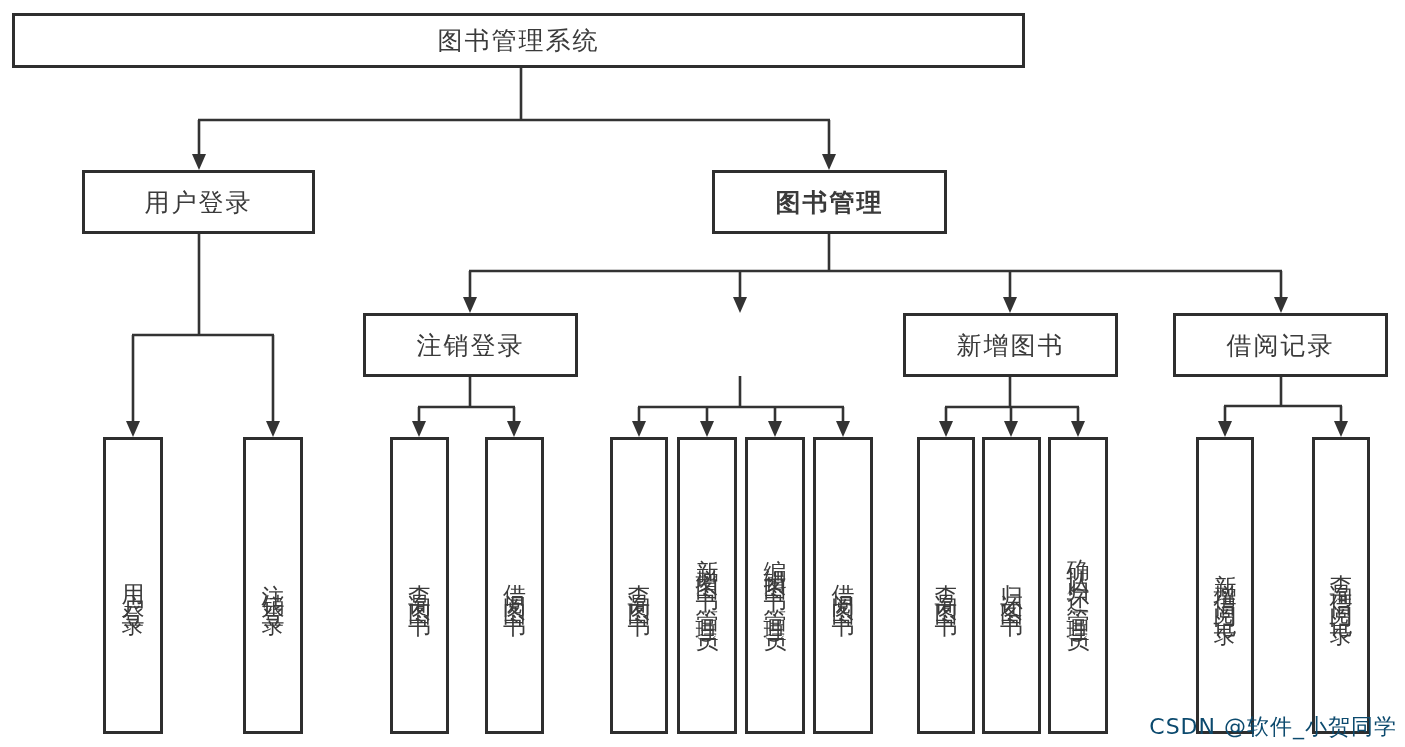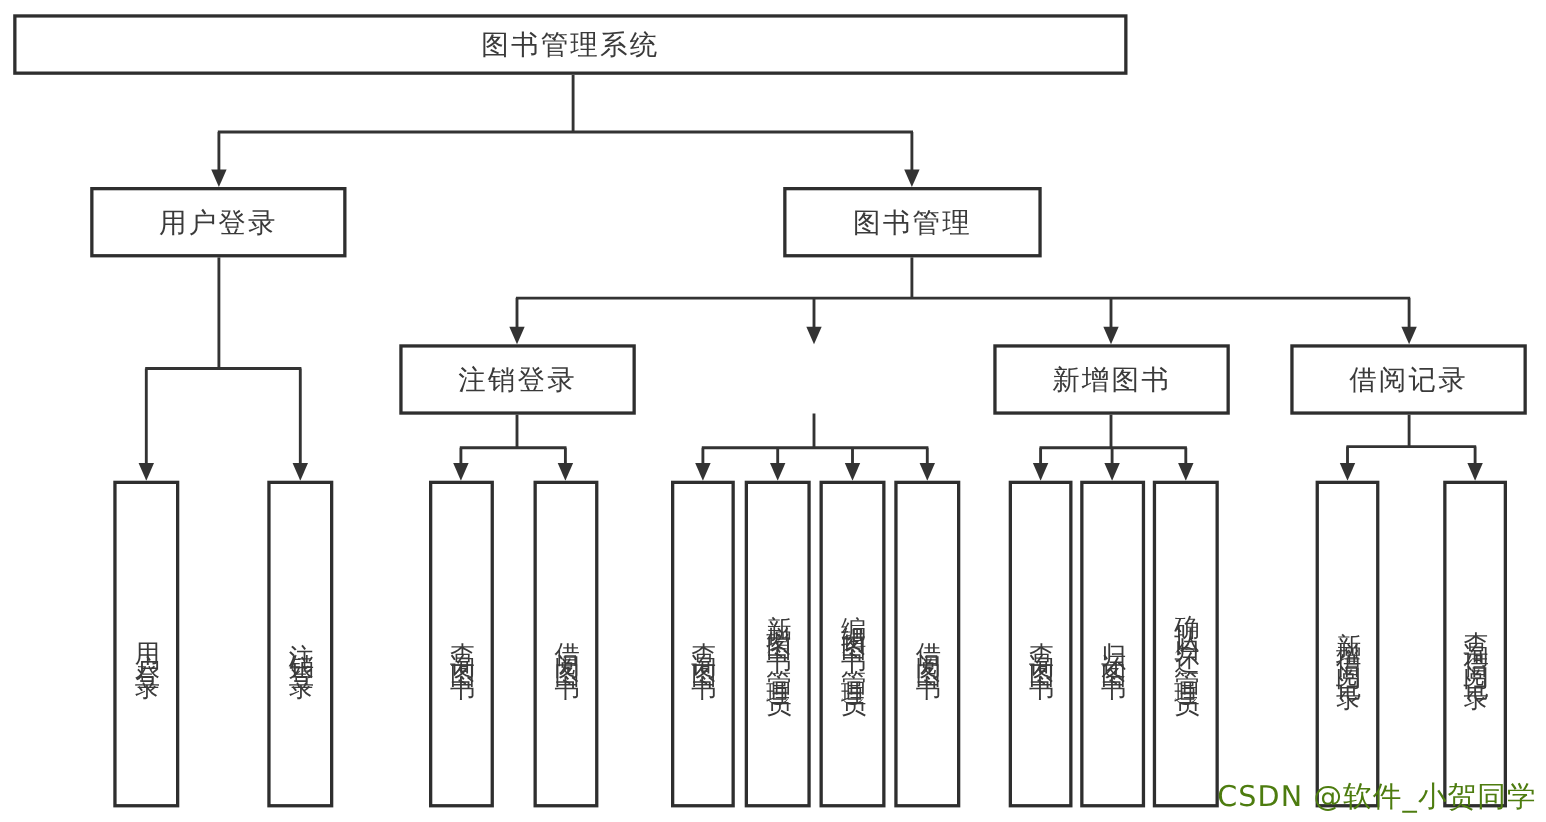--- a/index.html
+++ b/index.html
@@ -31,22 +31,22 @@
     text-orientation:mixed;
     font-size:23px;
     letter-spacing:10px;
     color:#3a3a3a;
     line-height:1;
   }
   .watermark{
     position:absolute;
     right:8px;
     bottom:5px;
-    font-size:26px;
-    color:#4d7c0f;
+    font-size:22px;
+    color:#0c4a6e;
     letter-spacing:1px;
     white-space:nowrap;
   }
   .cline{stroke:#333333;stroke-width:2.6;fill:none;}
   .ahead{fill:#333333;stroke:none;}
 </style>
 </head>
 <body>
 
 <div id="stage">
@@ -83,21 +83,21 @@
     <polygon class="ahead" points="1071,421 1085,421 1078,437"></polygon>
 
     <path class="cline" d="M1281 376 V406 M1224 406 H1342 M1225 406 V423 M1341 406 V423"></path>
     <polygon class="ahead" points="1218,421 1232,421 1225,437"></polygon>
     <polygon class="ahead" points="1334,421 1348,421 1341,437"></polygon>
   </svg>
 
   <div class="node root-node" style="left:12px;top:13px;width:1013px;height:55px;">图书管理系统</div>
 
   <div class="node h-node" style="left:82px;top:170px;width:233px;height:64px;">用户登录</div>
-  <div class="node h-node" style="left:712px;top:170px;width:235px;height:64px;">图书管理</div>
+  <div class="node h-node" style="left:712px;top:170px;width:235px;height:64px;font-weight:bold;">图书管理</div>
 
   <div class="node h-node" style="left:363px;top:313px;width:215px;height:64px;">注销登录</div>
   <div class="node h-node" style="left:903px;top:313px;width:215px;height:64px;">新增图书</div>
   <div class="node h-node" style="left:1173px;top:313px;width:215px;height:64px;">借阅记录</div>
 
   <div class="node leaf" style="left:103px;top:437px;width:60px;height:297px;">
     <span>用户登录</span>
   </div>
   <div class="node leaf" style="left:243px;top:437px;width:60px;height:297px;">
     <span>注销登录</span>

